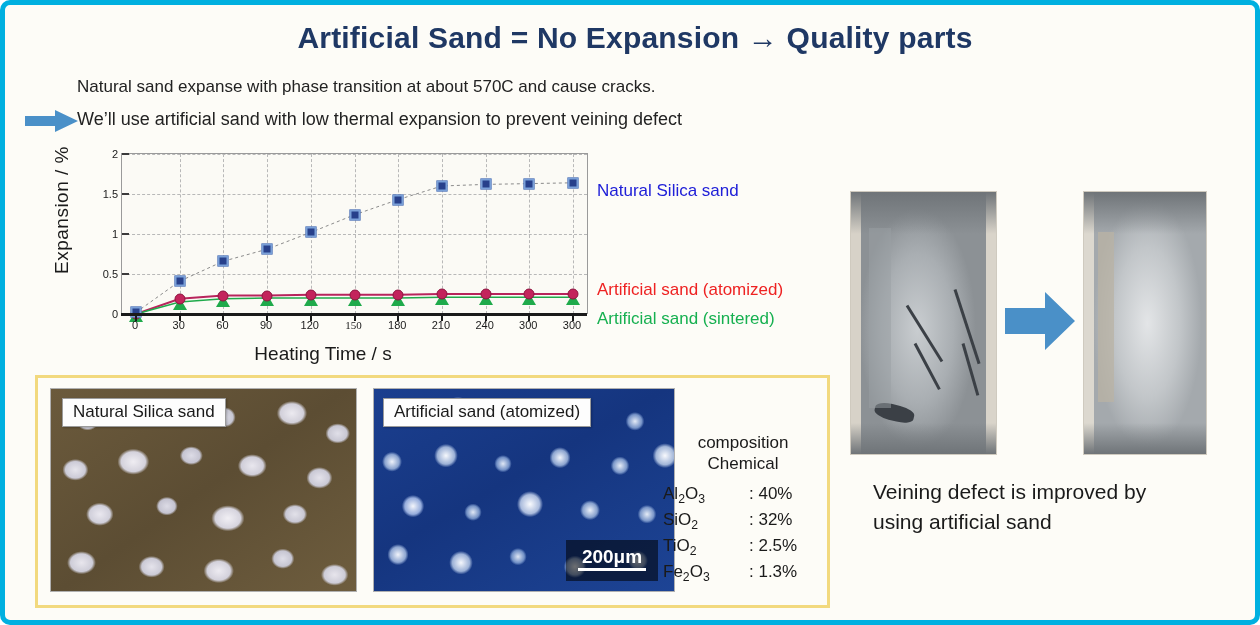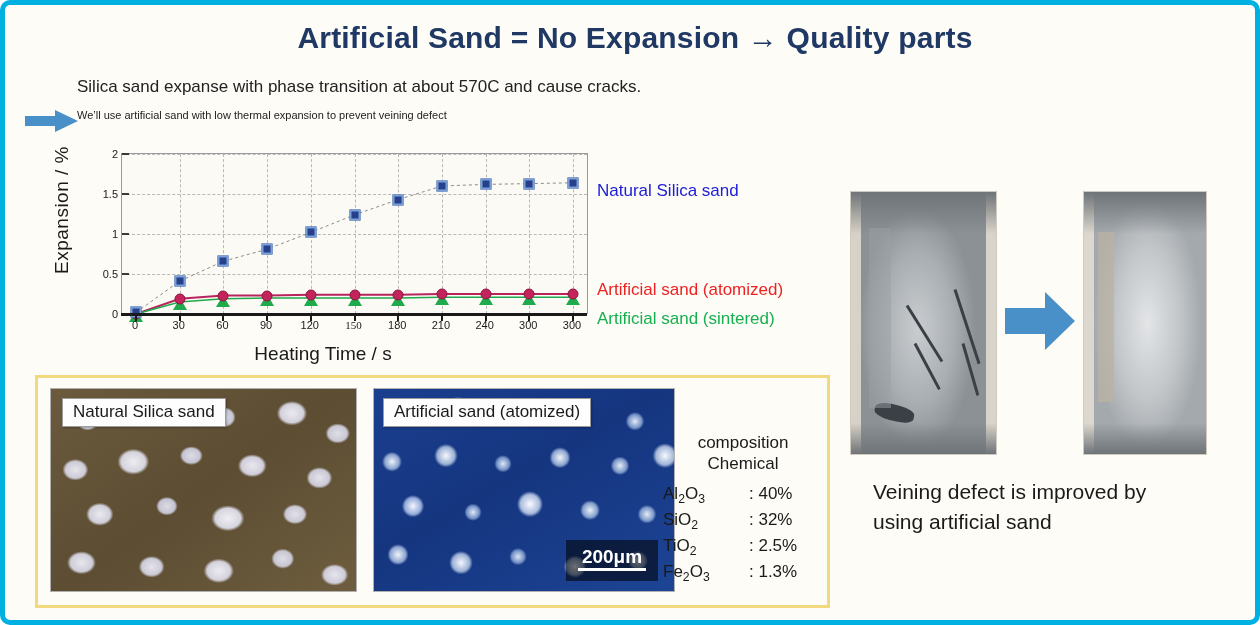--- a/index.html
+++ b/index.html
@@ -24,21 +24,21 @@
     letter-spacing:.2px;
     white-space:nowrap;
   }
   
   .sub1{
     position:absolute;left:72px;top:72px;
     font-size:17px;color:#222;
   }
   .sub2{
     position:absolute;left:72px;top:104px;
-    font-size:11px;color:#222;
+    font-size:18px;color:#222;
   }
   .lead-arrow{
     position:absolute;left:20px;top:104px;
     width:54px;height:24px;
   }
   
   .chart-wrap{
     position:absolute;left:28px;top:142px;width:560px;height:225px;
   }
   .ylabel{
@@ -212,21 +212,21 @@
     font-size:21px;color:#1a1a1a;line-height:1.45;
   }
 </style>
 </head>
 <body>
 
 <div class="slide">
 
   <div class="title">Artificial Sand  =  No Expansion → Quality parts</div>
 
-  <div class="sub1">Silica sand expanse with phase transition at about 570C and cause cracks.</div>
+  <div class="sub1">Natural sand expanse with phase transition at about 570C and cause cracks.</div>
   <svg class="lead-arrow" viewBox="0 0 54 24">
     <polygon points="0,7 30,7 30,1 53,12 30,23 30,17 0,17" fill="#4a90c8"></polygon>
   </svg>
   <div class="sub2">We’ll use artificial sand with low thermal expansion to prevent veining defect</div>
 
   <div class="chart-wrap">
     <div class="ylabel">Expansion / %</div>
     <div class="xlabel">Heating Time / s</div>
     <div class="plot" id="plot">
         <div class="ytick" style="top: 160px;">0</div>

